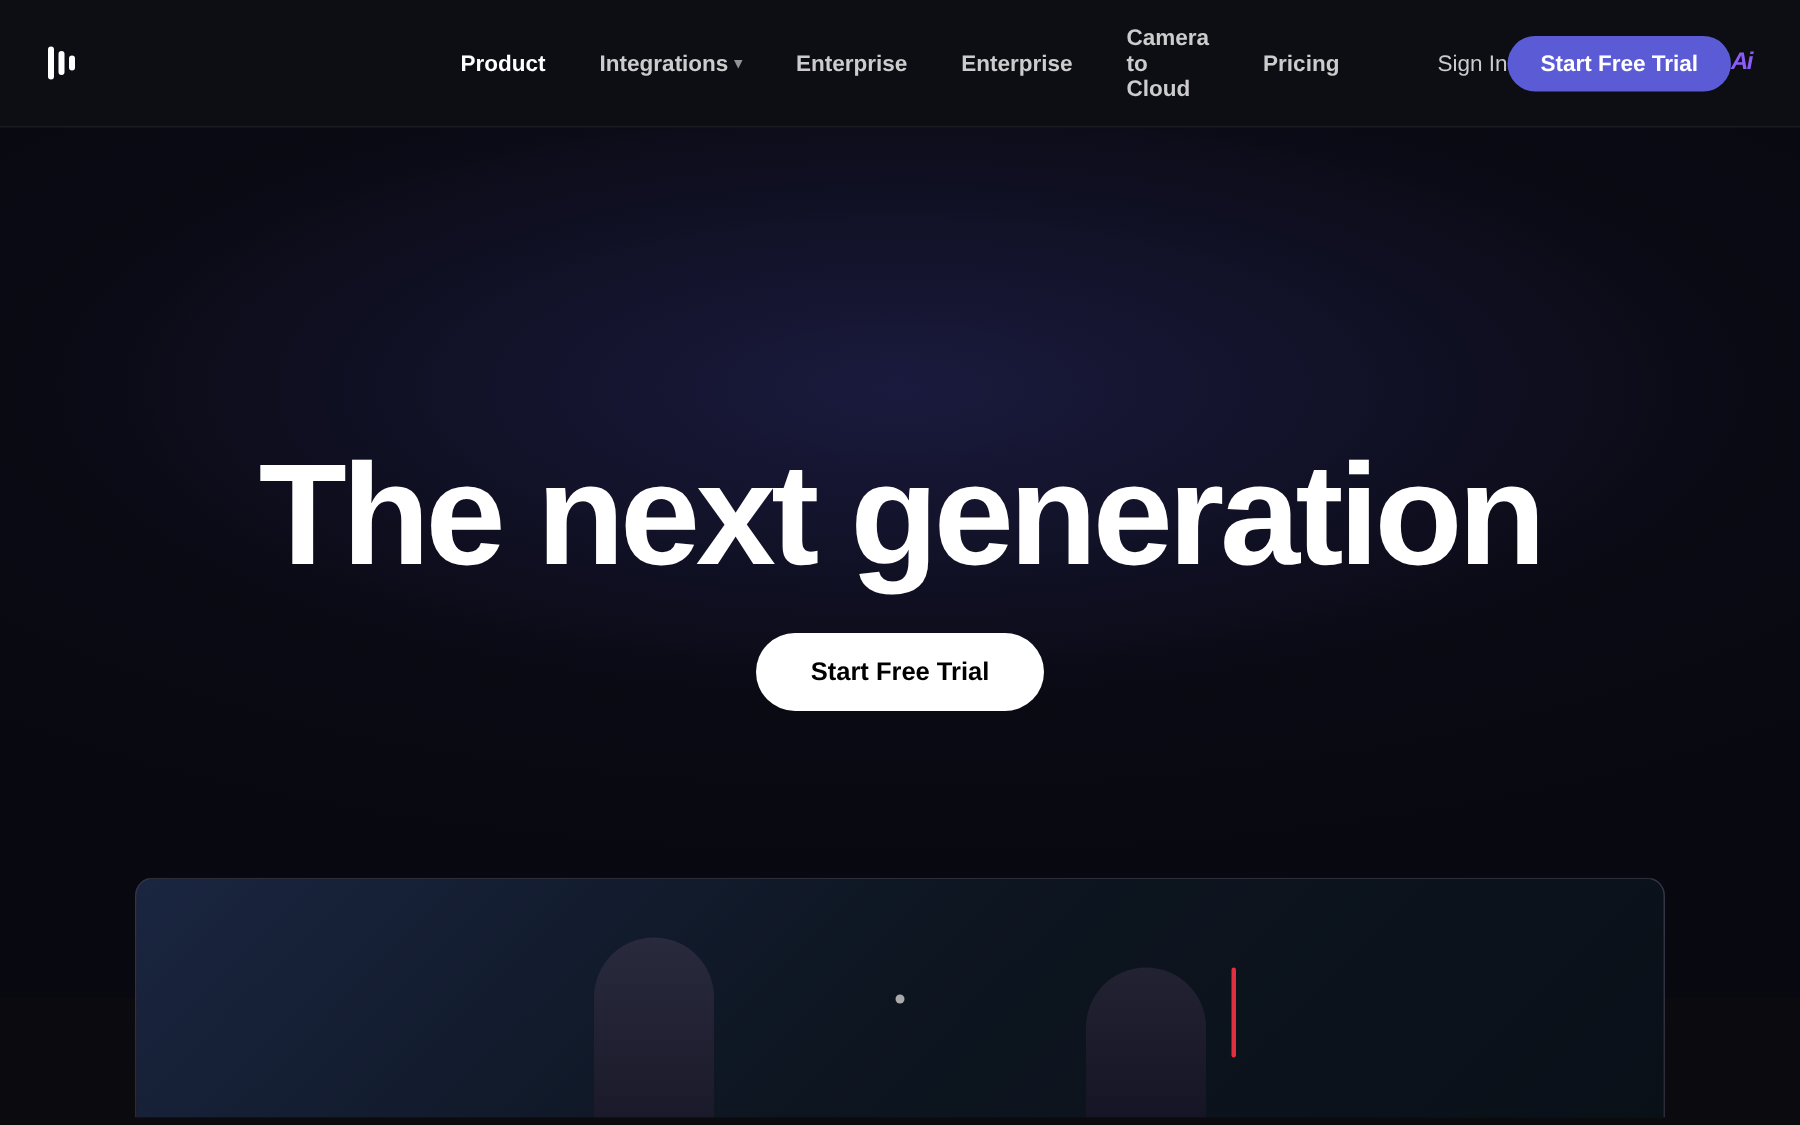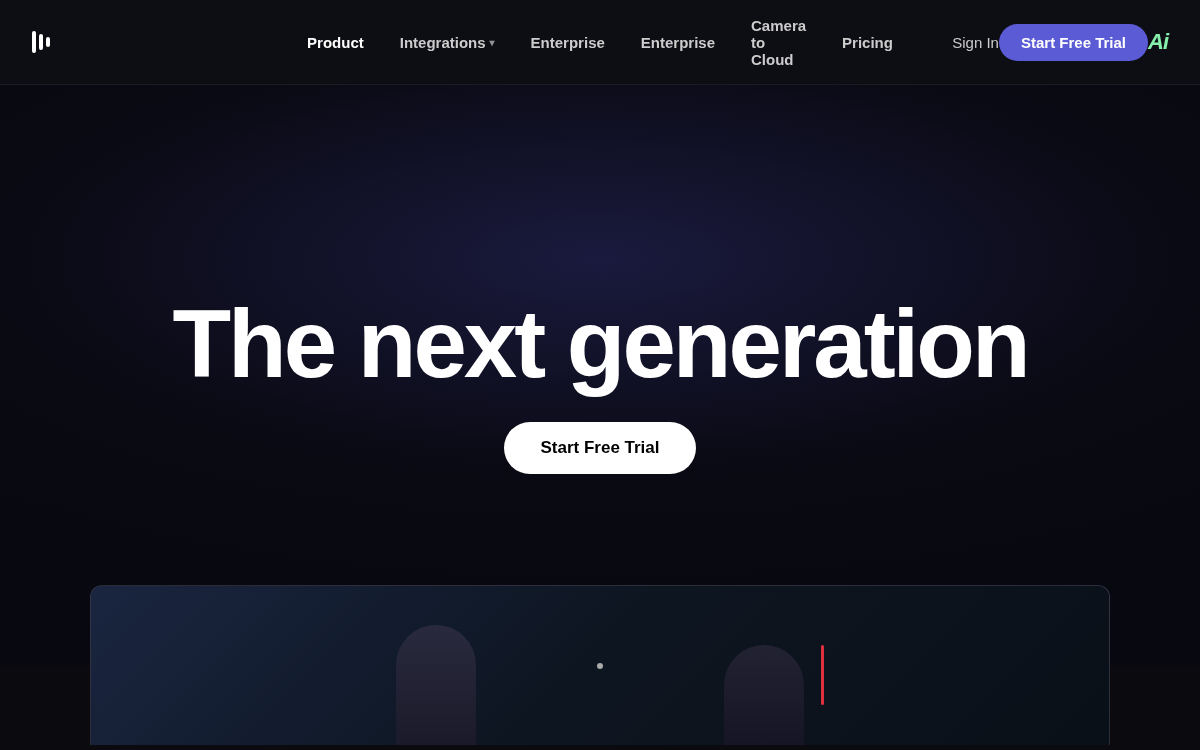--- a/index.html
+++ b/index.html
@@ -109,22 +109,22 @@
       border: none;
       border-radius: 50px;
       padding: 10px 22px;
       font-size: 15px;
       font-weight: 600;
       cursor: pointer;
       white-space: nowrap;
     }
 
     .adobe-logo {
-      color: #86efac;
-      font-size: 22px;
+      color: #8b5cf6;
+      font-size: 16px;
       font-weight: 700;
       letter-spacing: -1px;
       font-style: italic;
     }
 
     
     .hero {
       display: flex;
       flex-direction: column;
       align-items: center;

